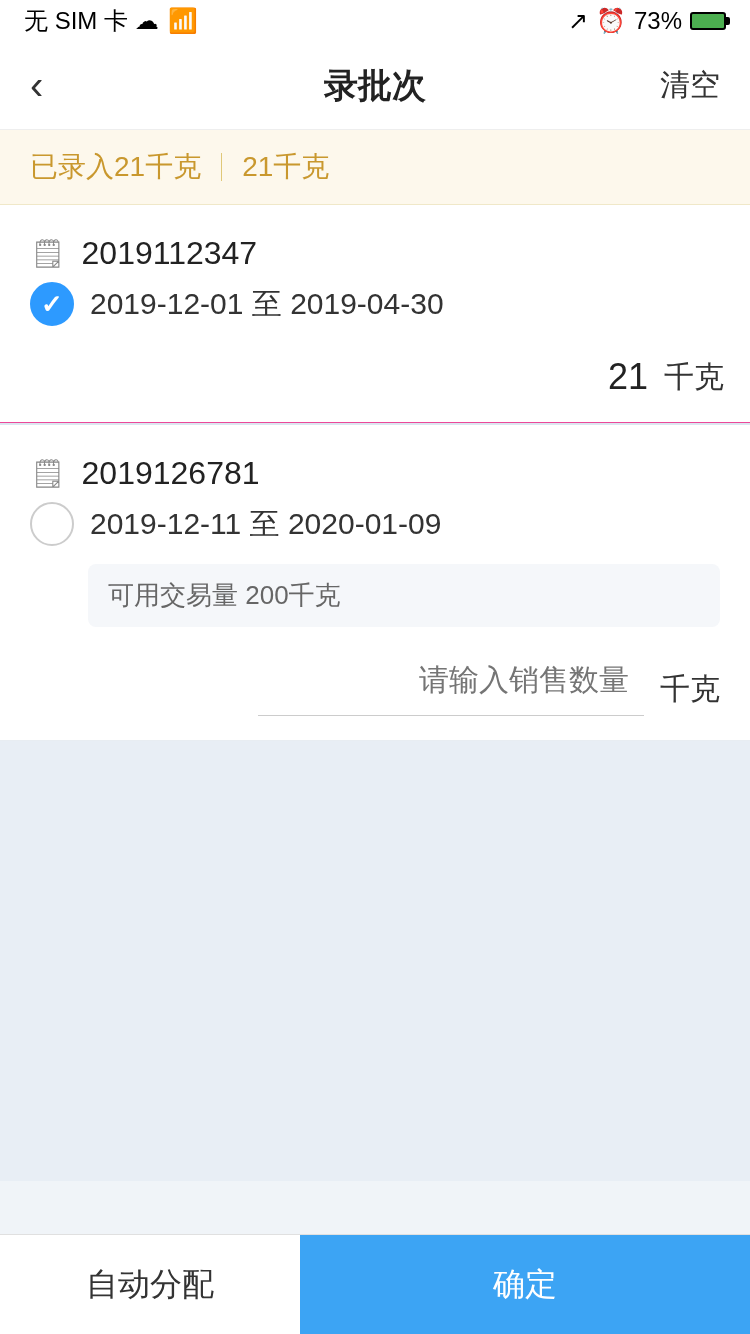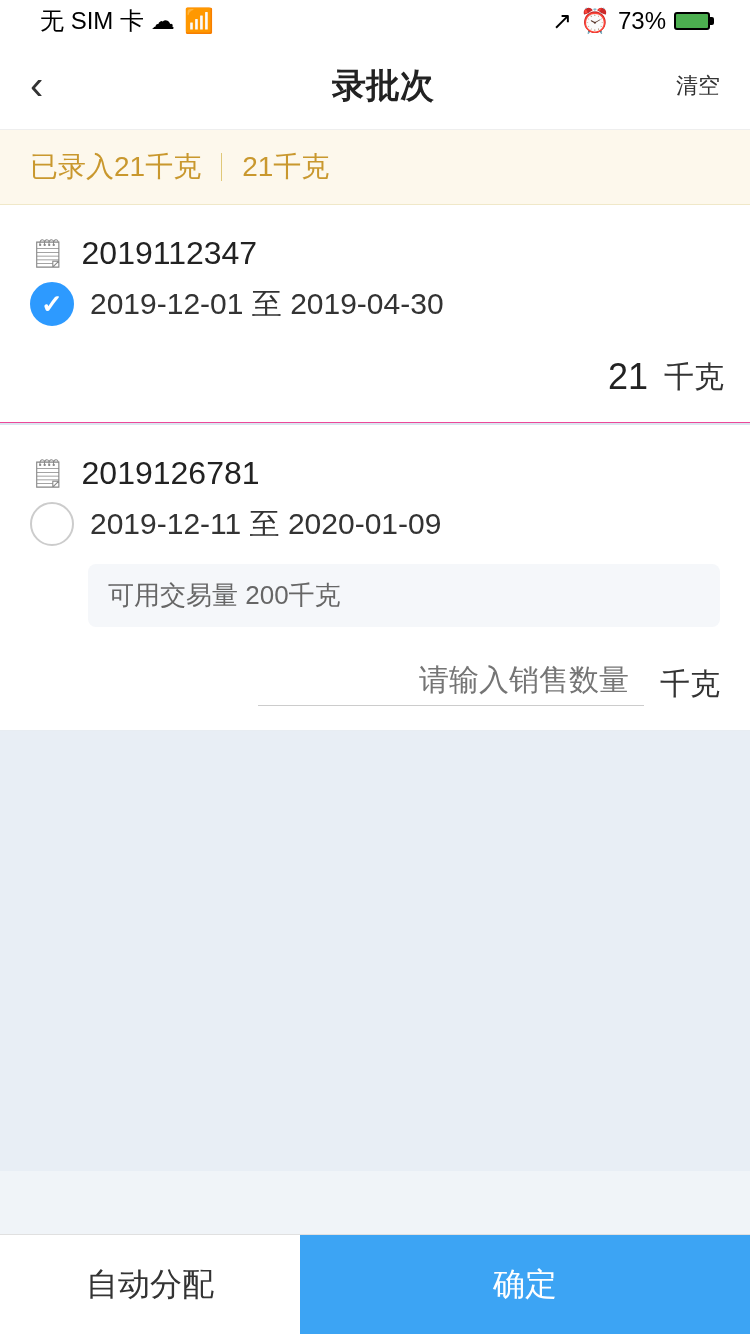--- a/index.html
+++ b/index.html
@@ -13,21 +13,21 @@
     }
 
     
     .status-bar {
       width: 750px;
       height: 42px;
       background: #fff;
       display: flex;
       align-items: center;
       justify-content: space-between;
-      padding: 0 40px;
+      padding: 0 24px;
       font-size: 24px;
       color: #000;
     }
     .status-left { display: flex; align-items: center; gap: 10px; }
     .status-center { font-size: 30px; font-weight: 600; }
     .status-right { display: flex; align-items: center; gap: 8px; font-size: 24px; }
 
     
     .nav-bar {
       width: 750px;
@@ -44,21 +44,21 @@
       color: #333;
       cursor: pointer;
       width: 60px;
     }
     .nav-title {
       font-size: 34px;
       font-weight: 600;
       color: #222;
     }
     .nav-clear {
-      font-size: 22px;
+      font-size: 30px;
       color: #333;
       cursor: pointer;
     }
 
     
     .info-banner {
       background: #fdf8ec;
       padding: 18px 30px;
       display: flex;
       align-items: center;
@@ -175,21 +175,21 @@
       font-size: 30px;
       color: #ccc;
       border: none;
       outline: none;
       background: transparent;
       text-align: right;
       min-width: 200px;
     }
     .input-underline {
       border-bottom: 1px solid #ccc;
-      padding-bottom: 8px;
+      padding-bottom: 18px;
     }
 
     
     .section-sep {
       height: 2px;
       background: #dce6f0;
       margin: 0;
     }
 
     

